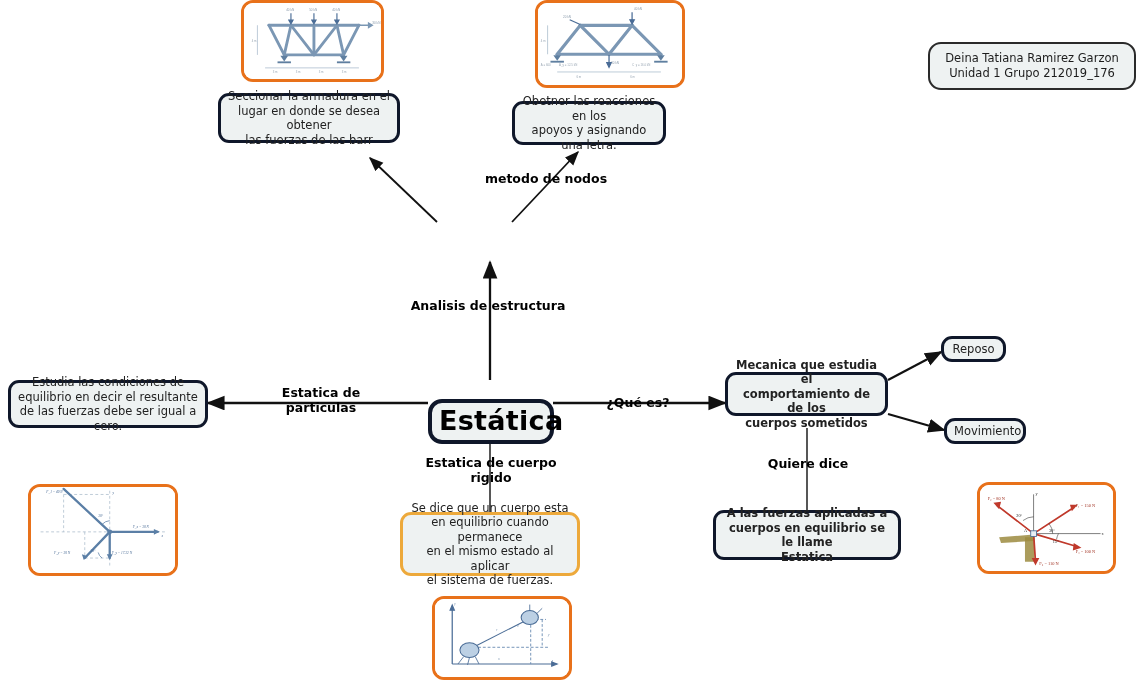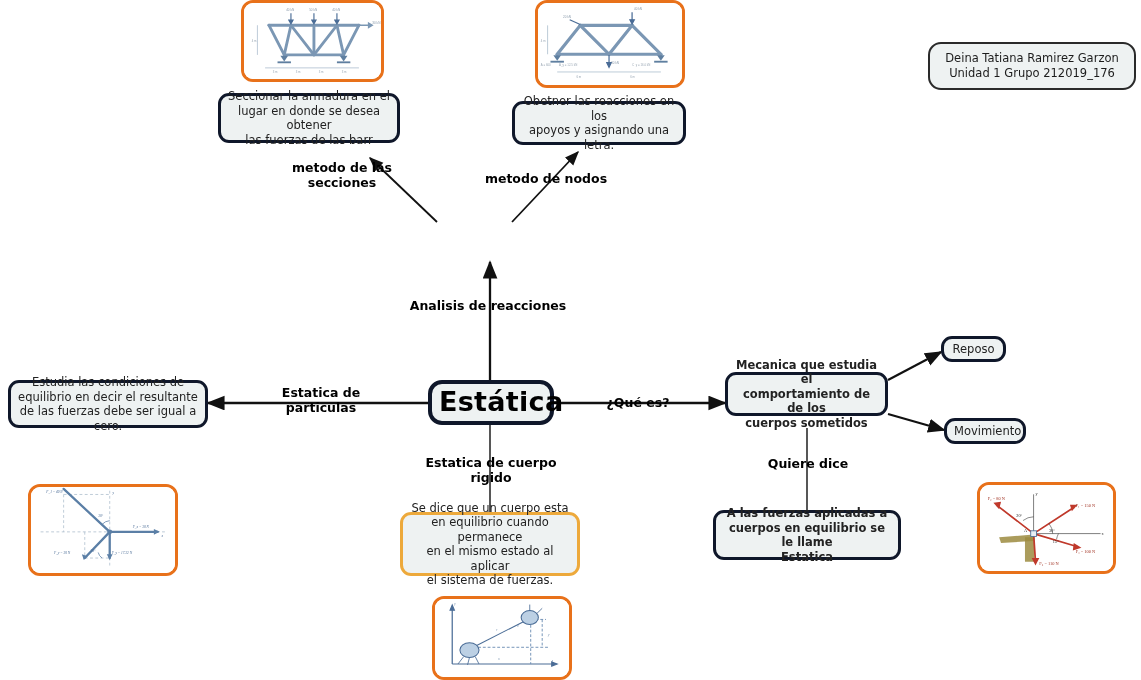--- a/index.html
+++ b/index.html
@@ -338,27 +338,27 @@
       </g>
     </svg>
   </div>
 
   <div class="node" style="left:218px;top:93px;width:182px;height:50px;">
     <span class="txt">Seccionar la armadura en el
 lugar en donde se desea obtener
 las fuerzas de las barr</span>
   </div>
 
-  <div class="node" style="left:512px;top:101px;width:174px;height:44px;">
+  <div class="node" style="left:512px;top:101px;width:154px;height:44px;">
     <span class="txt">Obetner las reacciones en los
 apoyos y asignando una letra.</span>
   </div>
 
 
-  <div class="node central" style="left:428px;top:380px;width:126px;height:45px;">
+  <div class="node central" style="left:428px;top:399px;width:126px;height:45px;">
     <span class="txt">Estática</span>
   </div>
 
   <div class="node" style="left:8px;top:380px;width:200px;height:48px;">
     <span class="txt">Estudia las condiciones de
 equilibrio en decir el resultante
 de las fuerzas debe ser igual a cero.</span>
   </div>
 
   <div class="node" style="left:725px;top:372px;width:163px;height:44px;font-weight:bold;">
@@ -381,26 +381,24 @@
 en el mismo estado al aplicar
 el sistema de fuerzas.</span>
   </div>
 
   <div class="node" style="left:713px;top:510px;width:188px;height:50px;font-weight:bold;">
     <span class="txt">A las fuerzas aplicadas a
 cuerpos en equilibrio  se le llame
 Estatica</span>
   </div>
 
-  <div class="linklabel" style="left:272px;top:160px;width:140px;">metodo de las
-secciones</div>
 
   <div class="linklabel" style="left:480px;top:171px;width:132px;">metodo de nodos</div>
 
-  <div class="linklabel" style="left:398px;top:298px;width:180px;">Analisis de reacciones</div>
+  <div class="linklabel" style="left:398px;top:298px;width:180px;">Analisis de estructura</div>
 
   <div class="linklabel" style="left:253px;top:385px;width:136px;">Estatica de
 particulas</div>
 
   <div class="linklabel" style="left:591px;top:395px;width:94px;">¿Qué es?</div>
 
   <div class="linklabel" style="left:742px;top:456px;width:132px;">Quiere dice</div>
 
   <div class="linklabel" style="left:409px;top:455px;width:164px;">Estatica de cuerpo
 rigido</div>

